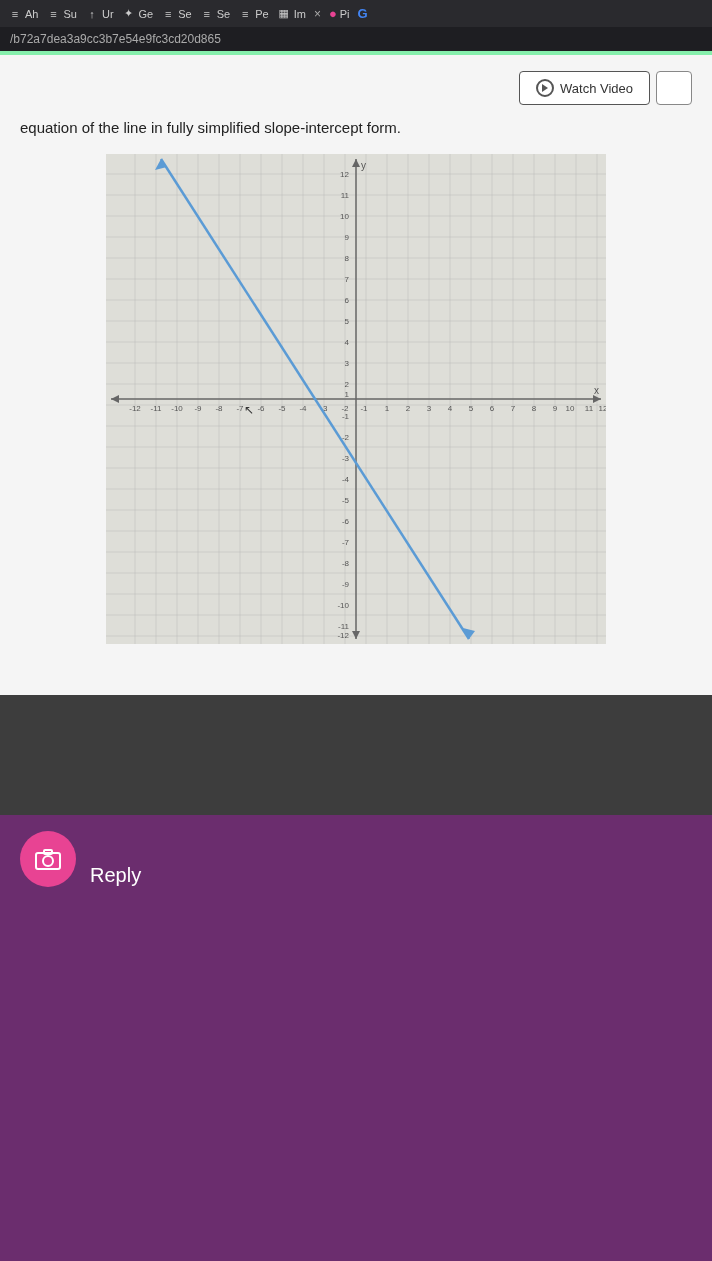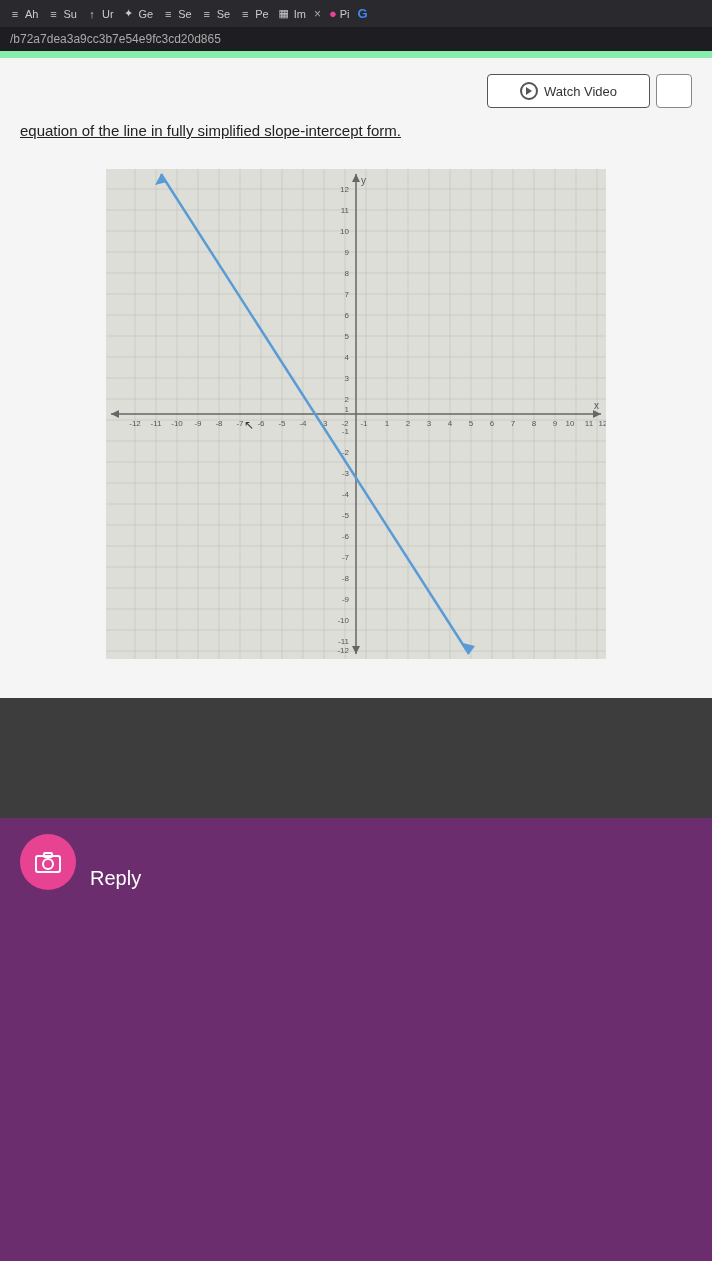--- a/index.html
+++ b/index.html
@@ -44,21 +44,21 @@
       cursor: pointer;
     }
 
     
     .address-bar {
       background: #1e1e22;
       padding: 5px 10px;
       font-size: 12px;
       color: #aaa;
       width: 100%;
-      border-bottom: 7px solid #86efac;
+      border-bottom: 4px solid #86efac;
     }
 
     
     .screenshot-area {
       background: #e8e8e8;
       margin: 0;
       position: relative;
       width: 100%;
     }
 
@@ -77,21 +77,21 @@
       align-items: center;
       margin-bottom: 12px;
       gap: 6px;
     }
     .watch-video-btn {
       display: flex;
       align-items: center;
       gap: 6px;
       border: 1px solid #555;
       border-radius: 4px;
-      padding: 7px 32px;
+      padding: 7px 16px;
       background: #fff;
       font-size: 13px;
       color: #333;
       cursor: pointer;
     }
     .play-icon-circle {
       width: 18px;
       height: 18px;
       border-radius: 50%;
       border: 2px solid #555;
@@ -105,23 +105,22 @@
       height: 34px;
       background: #fff;
       border: 1px solid #888;
       border-radius: 4px;
     }
 
     
     .problem-text {
       font-size: 15px;
       color: #222;
-      margin-bottom: 26px;
+      margin-bottom: 14px;
       line-height: 1.5;
-      text-decoration: underline;
     }
 
     
     .graph-container {
       width: 100%;
       display: flex;
       justify-content: center;
       margin-top: 4px;
     }
 

